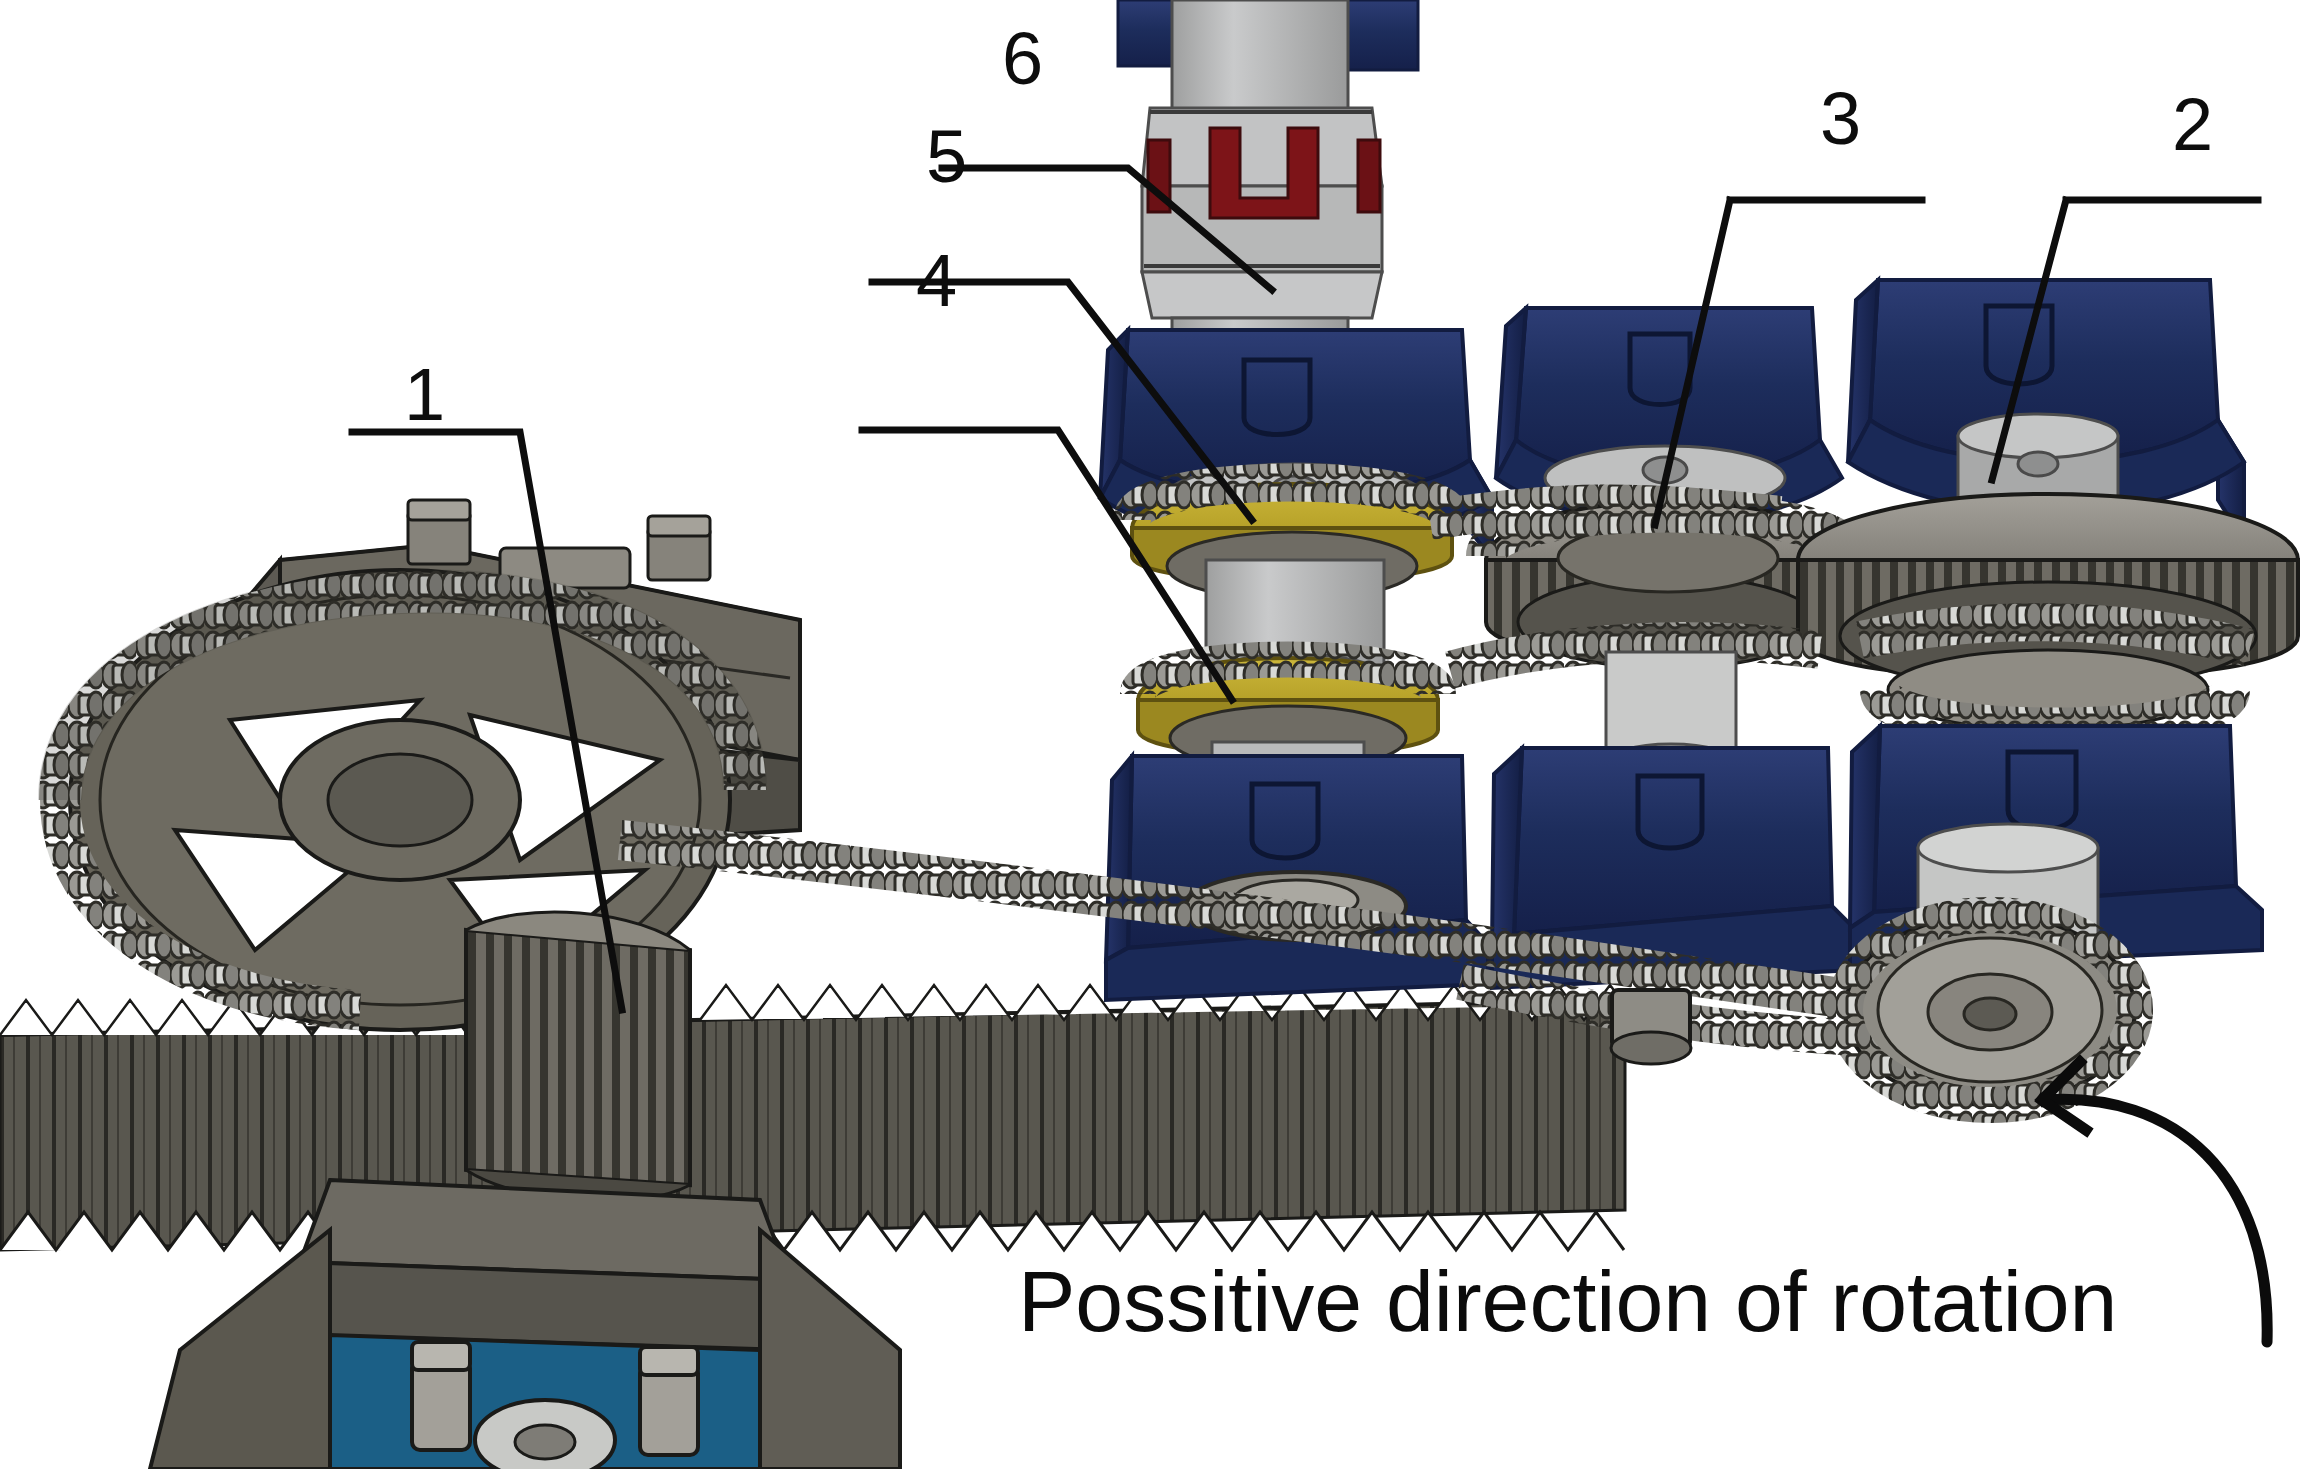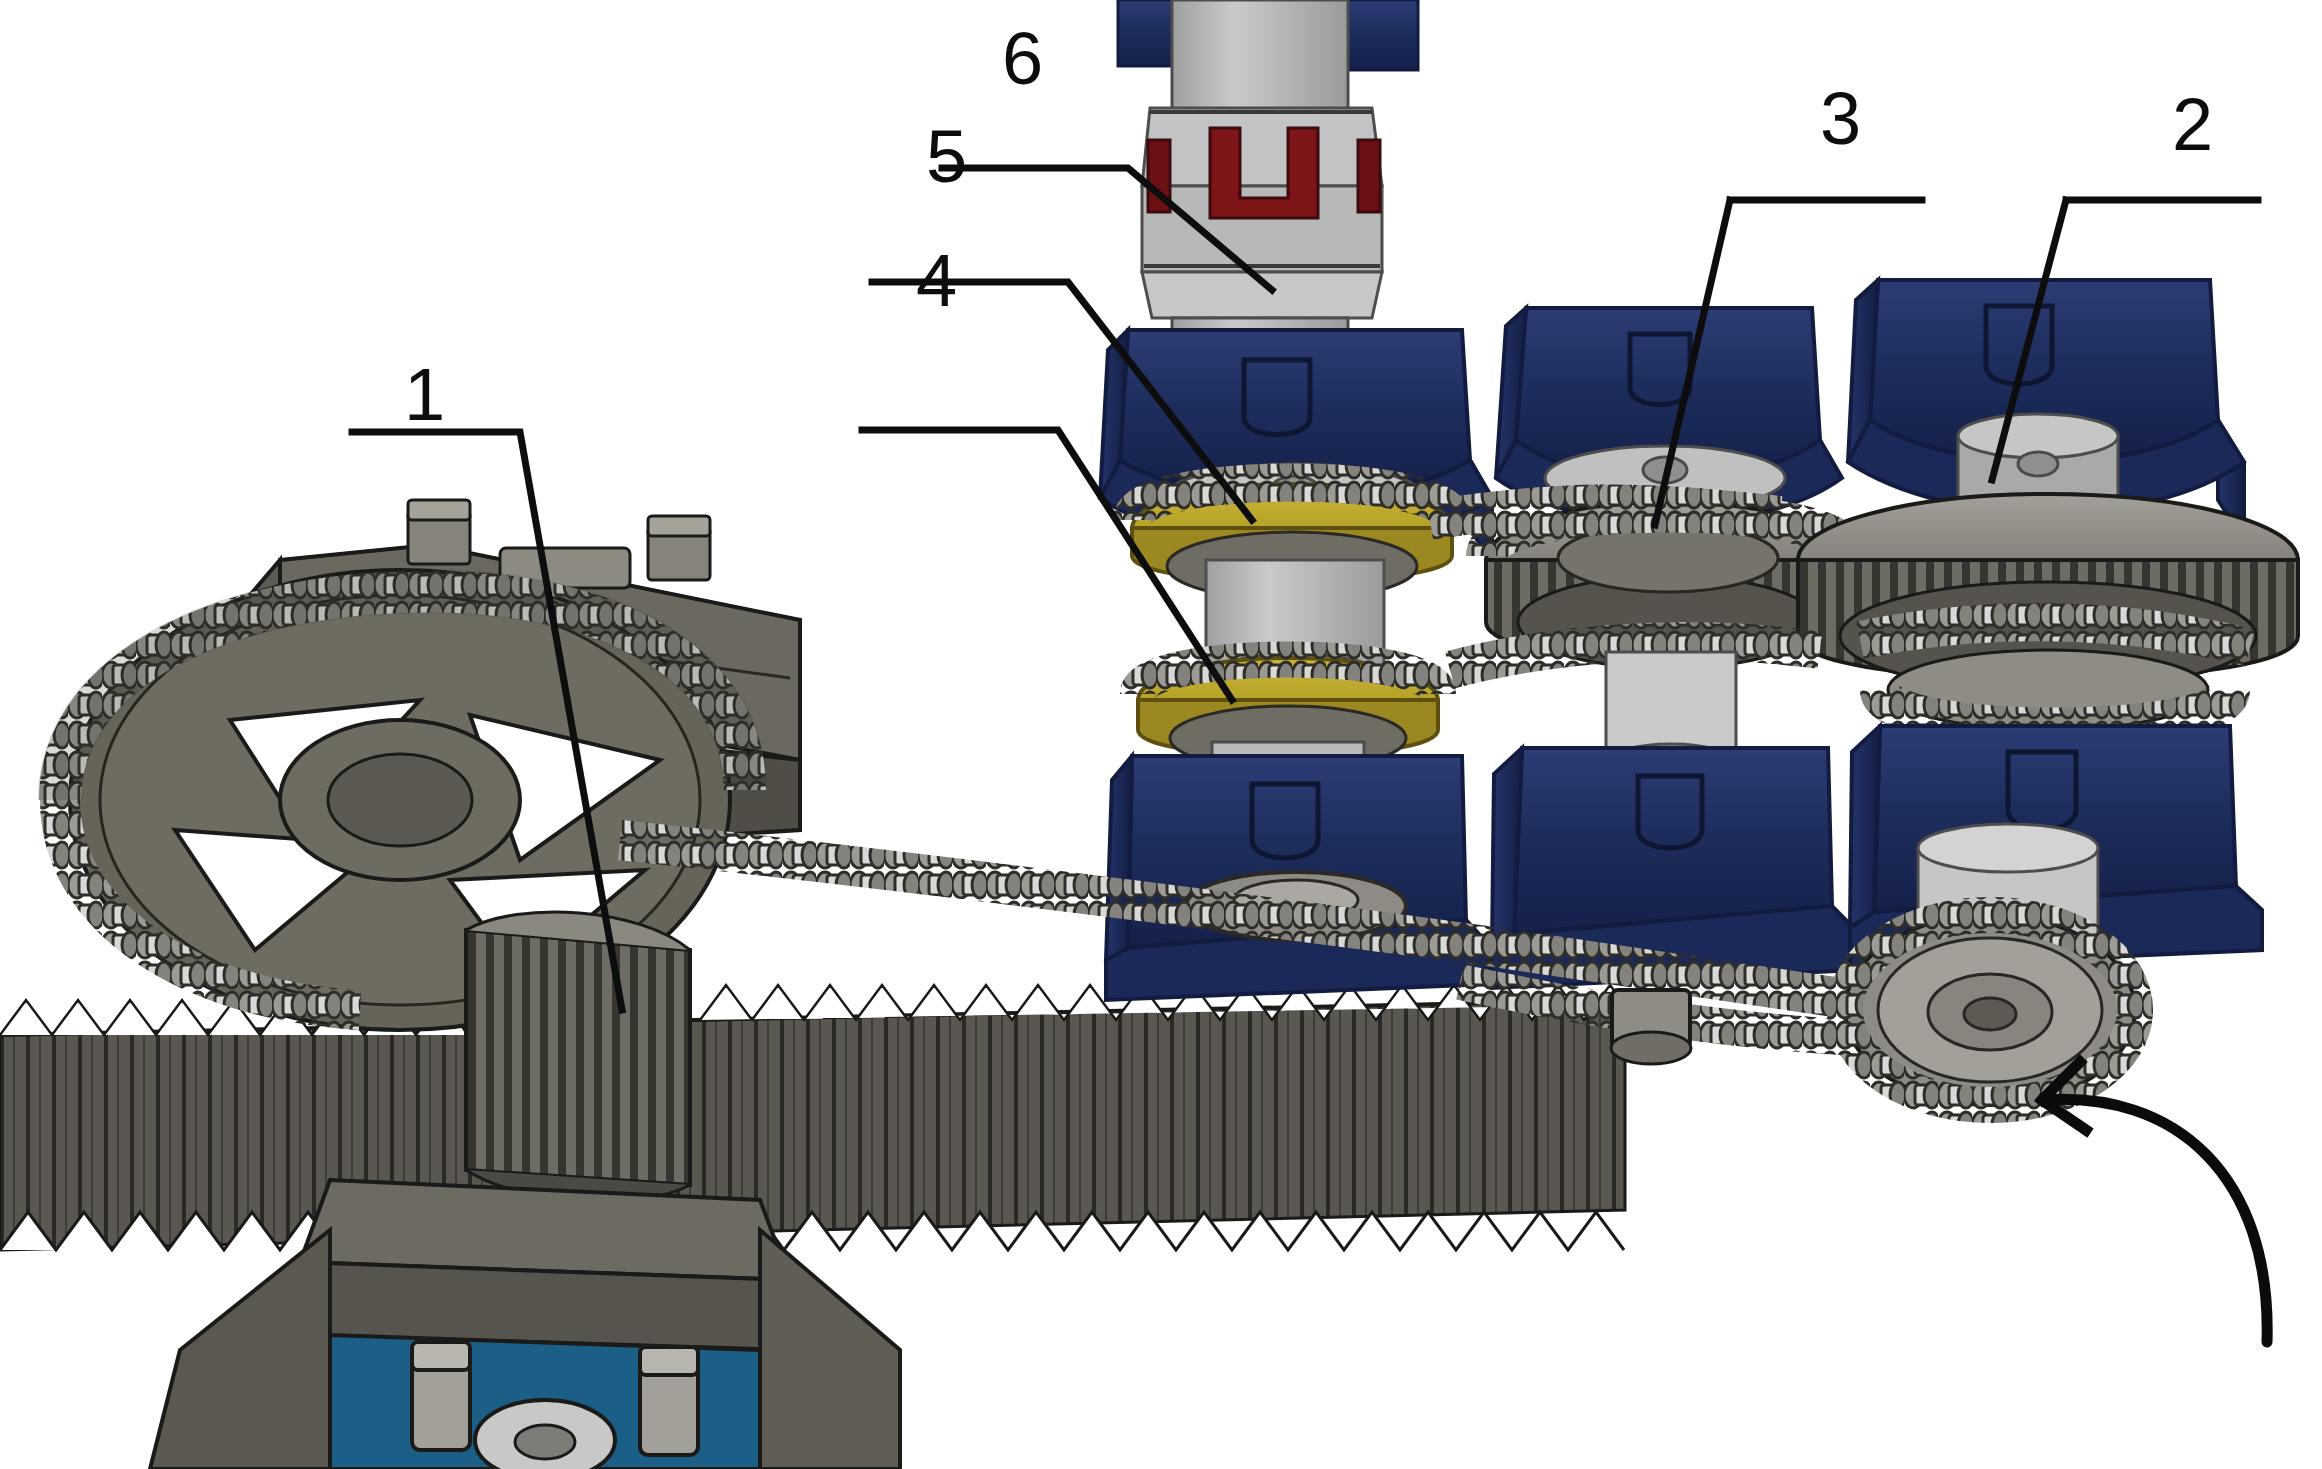--- a/index.html
+++ b/index.html
@@ -307,14 +307,15 @@
     </g>
   </svg>
 
   <div class="callout-num" style="left:404px;top:358px;">1</div>
   <div class="callout-num" style="left:2172px;top:88px;">2</div>
   <div class="callout-num" style="left:1820px;top:82px;">3</div>
   <div class="callout-num" style="left:916px;top:244px;">4</div>
   <div class="callout-num" style="left:926px;top:120px;">5</div>
   <div class="callout-num" style="left:1002px;top:22px;">6</div>
 
+  <div class="caption" style="left:1018px;top:1258px;">Possitive direction of rotation</div>
 
 </div>
 
 </body></html>

